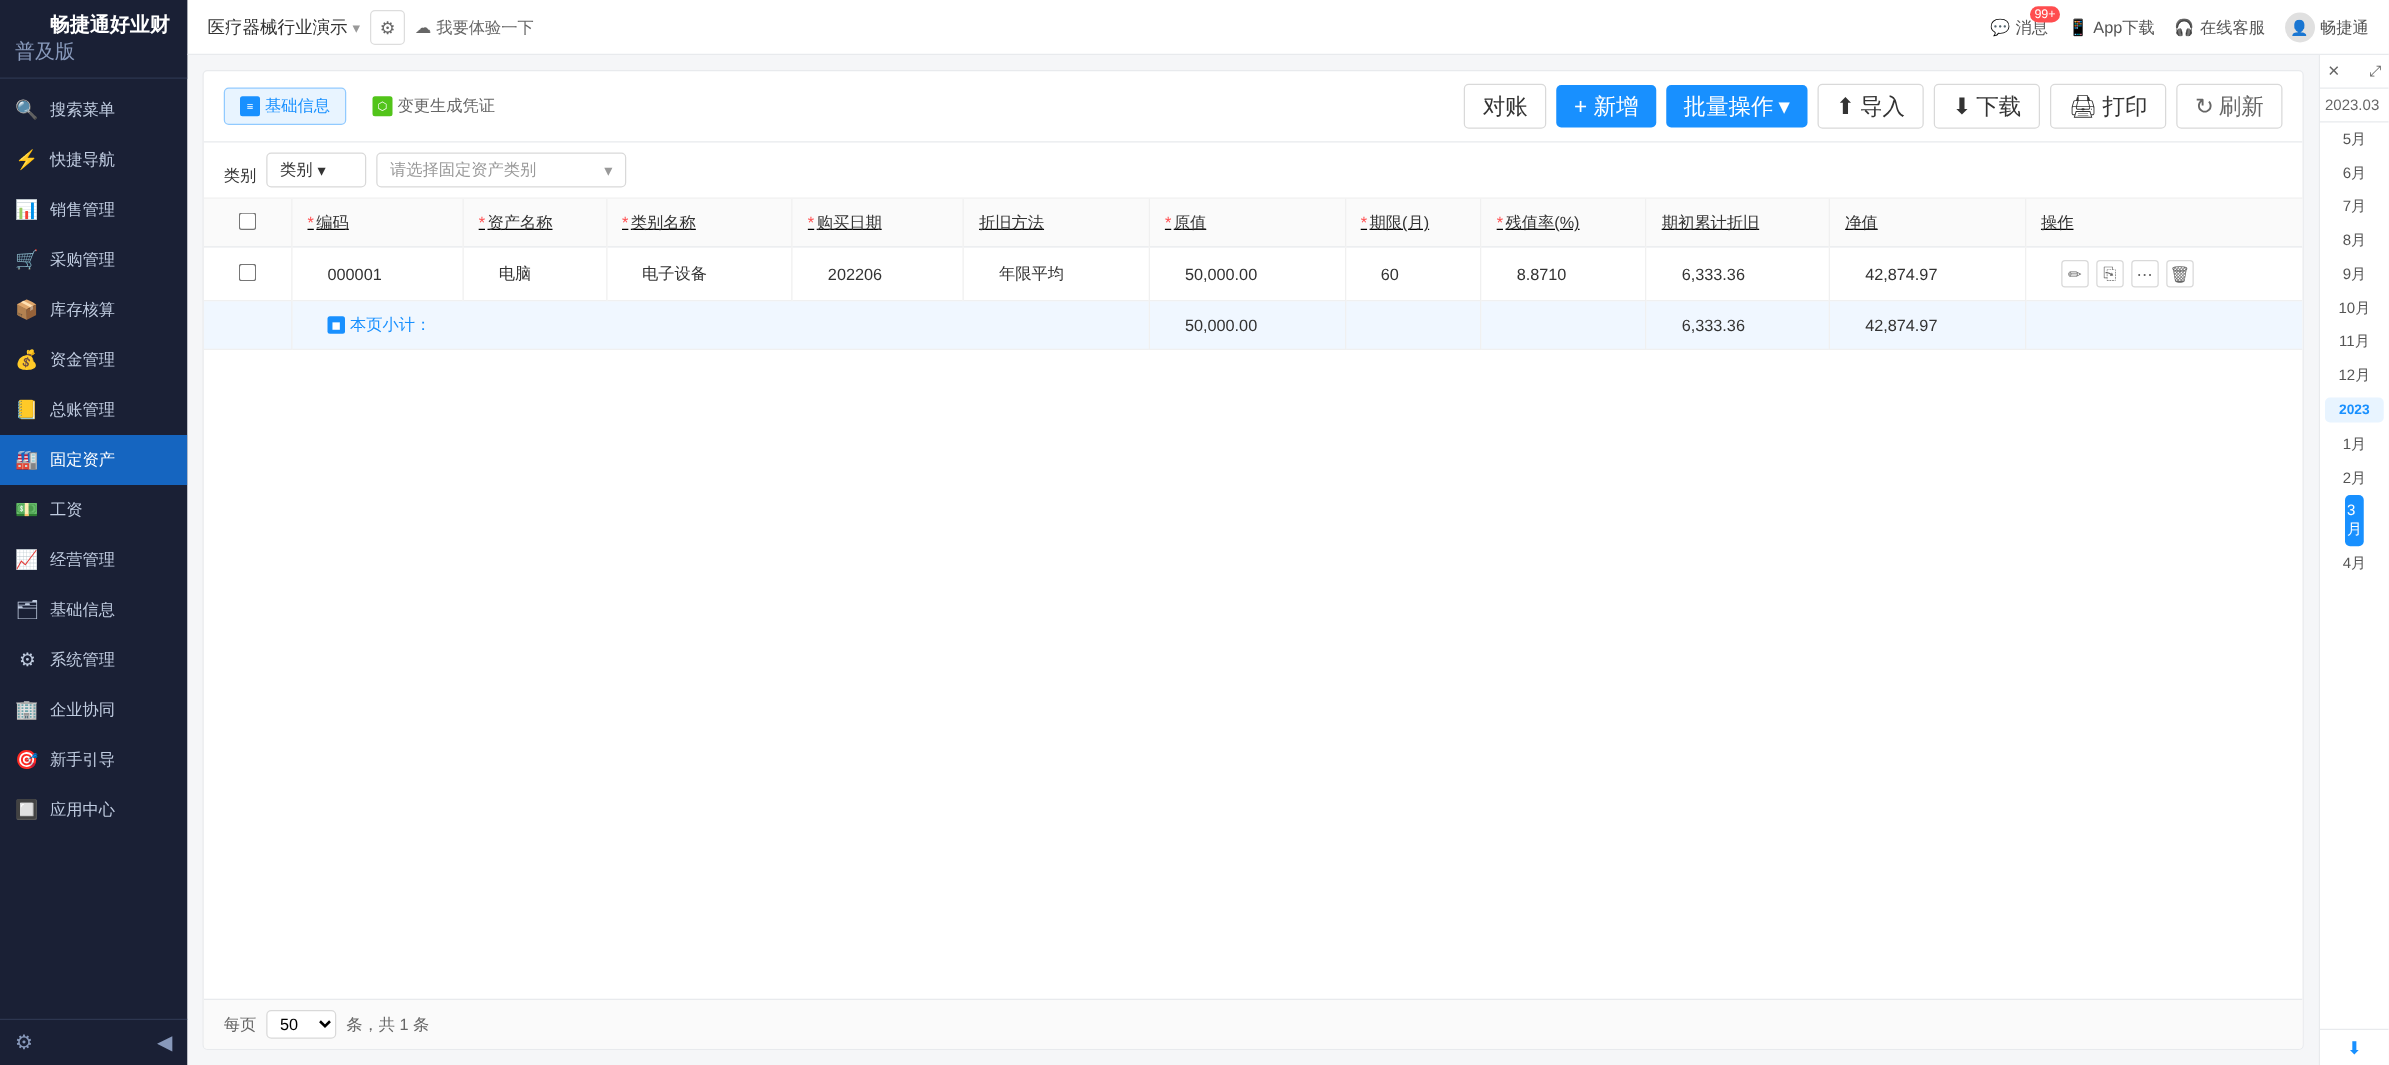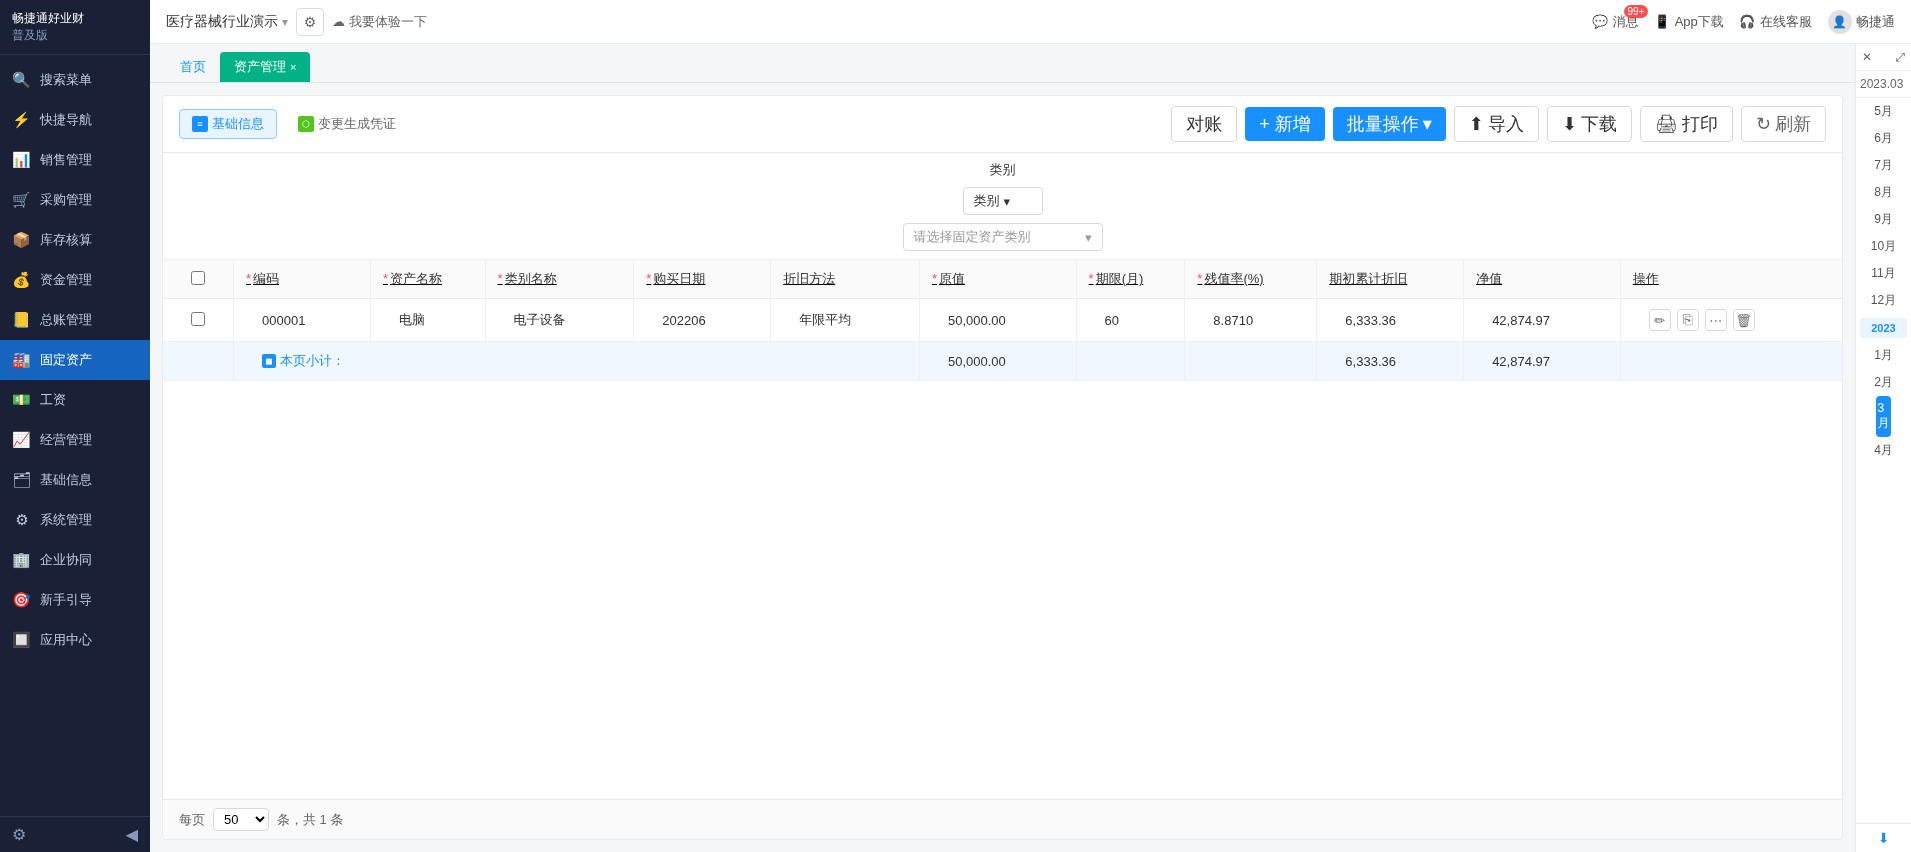--- a/index.html
+++ b/index.html
@@ -20,26 +20,27 @@
       color: #fff;
       font-size: 13px;
       border-bottom: 1px solid #2d3650;
       display: flex;
       flex-direction: column;
       align-items: flex-start;
       min-height: 55px;
       justify-content: center;
     }
     .sidebar-logo .logo-title {
-      font-size: 12px;
-      font-weight: normal;
+      font-size: 16px;
+      font-weight: bold;
       color: #fff;
+      margin-left: 28px;
     }
     .sidebar-logo .logo-sub {
-      font-size: 12px;
+      font-size: 16px;
       color: #8899bb;
     }
     .sidebar-menu {
       flex: 1;
       overflow-y: auto;
       padding: 5px 0;
     }
     .sidebar-menu::-webkit-scrollbar { width: 3px; }
     .sidebar-menu::-webkit-scrollbar-track { background: transparent; }
     .sidebar-menu::-webkit-scrollbar-thumb { background: #3d4f7c; }
@@ -251,25 +252,24 @@
     .btn-batch {
       background: #1890ff;
       color: #fff;
       display: flex; align-items: center; gap: 4px;
     }
     .btn-refresh { color: #666; }
 
     
     .filter-bar {
       display: flex;
-      align-items: center;
+      align-items: flex-end;
       padding: 8px 16px;
       border-bottom: 1px solid #f0f0f0;
       gap: 8px;
-      flex-direction: column;
     }
     .filter-label { font-size: 13px; color: #333; }
     .filter-select {
       display: flex; align-items: center; gap: 4px;
       padding: 4px 10px;
       border: 1px solid #d9d9d9;
       border-radius: 4px;
       font-size: 13px;
       color: #333;
       background: #fff;
@@ -547,29 +547,20 @@
     <div class="topbar-user">
       <div class="user-avatar">👤</div>
       <span>畅捷通</span>
     </div>
   </div>
 </div>
 
 <div class="main-wrapper">
   <div class="content-area">
 
-    <div class="tab-bar">
-      <a class="tab-item tab-home">
-        <span>首页</span>
-      </a>
-      <div class="tab-item active">
-        <span>资产管理</span>
-        <span class="tab-close">×</span>
-      </div>
-    </div>
 
     <div class="page-content">
 
       <div class="page-toolbar">
         <div class="sub-tab active">
           <div class="sub-tab-icon">≡</div>
           <span>基础信息</span>
         </div>
         <div class="sub-tab">
           <div class="sub-tab-icon2">⬡</div>

